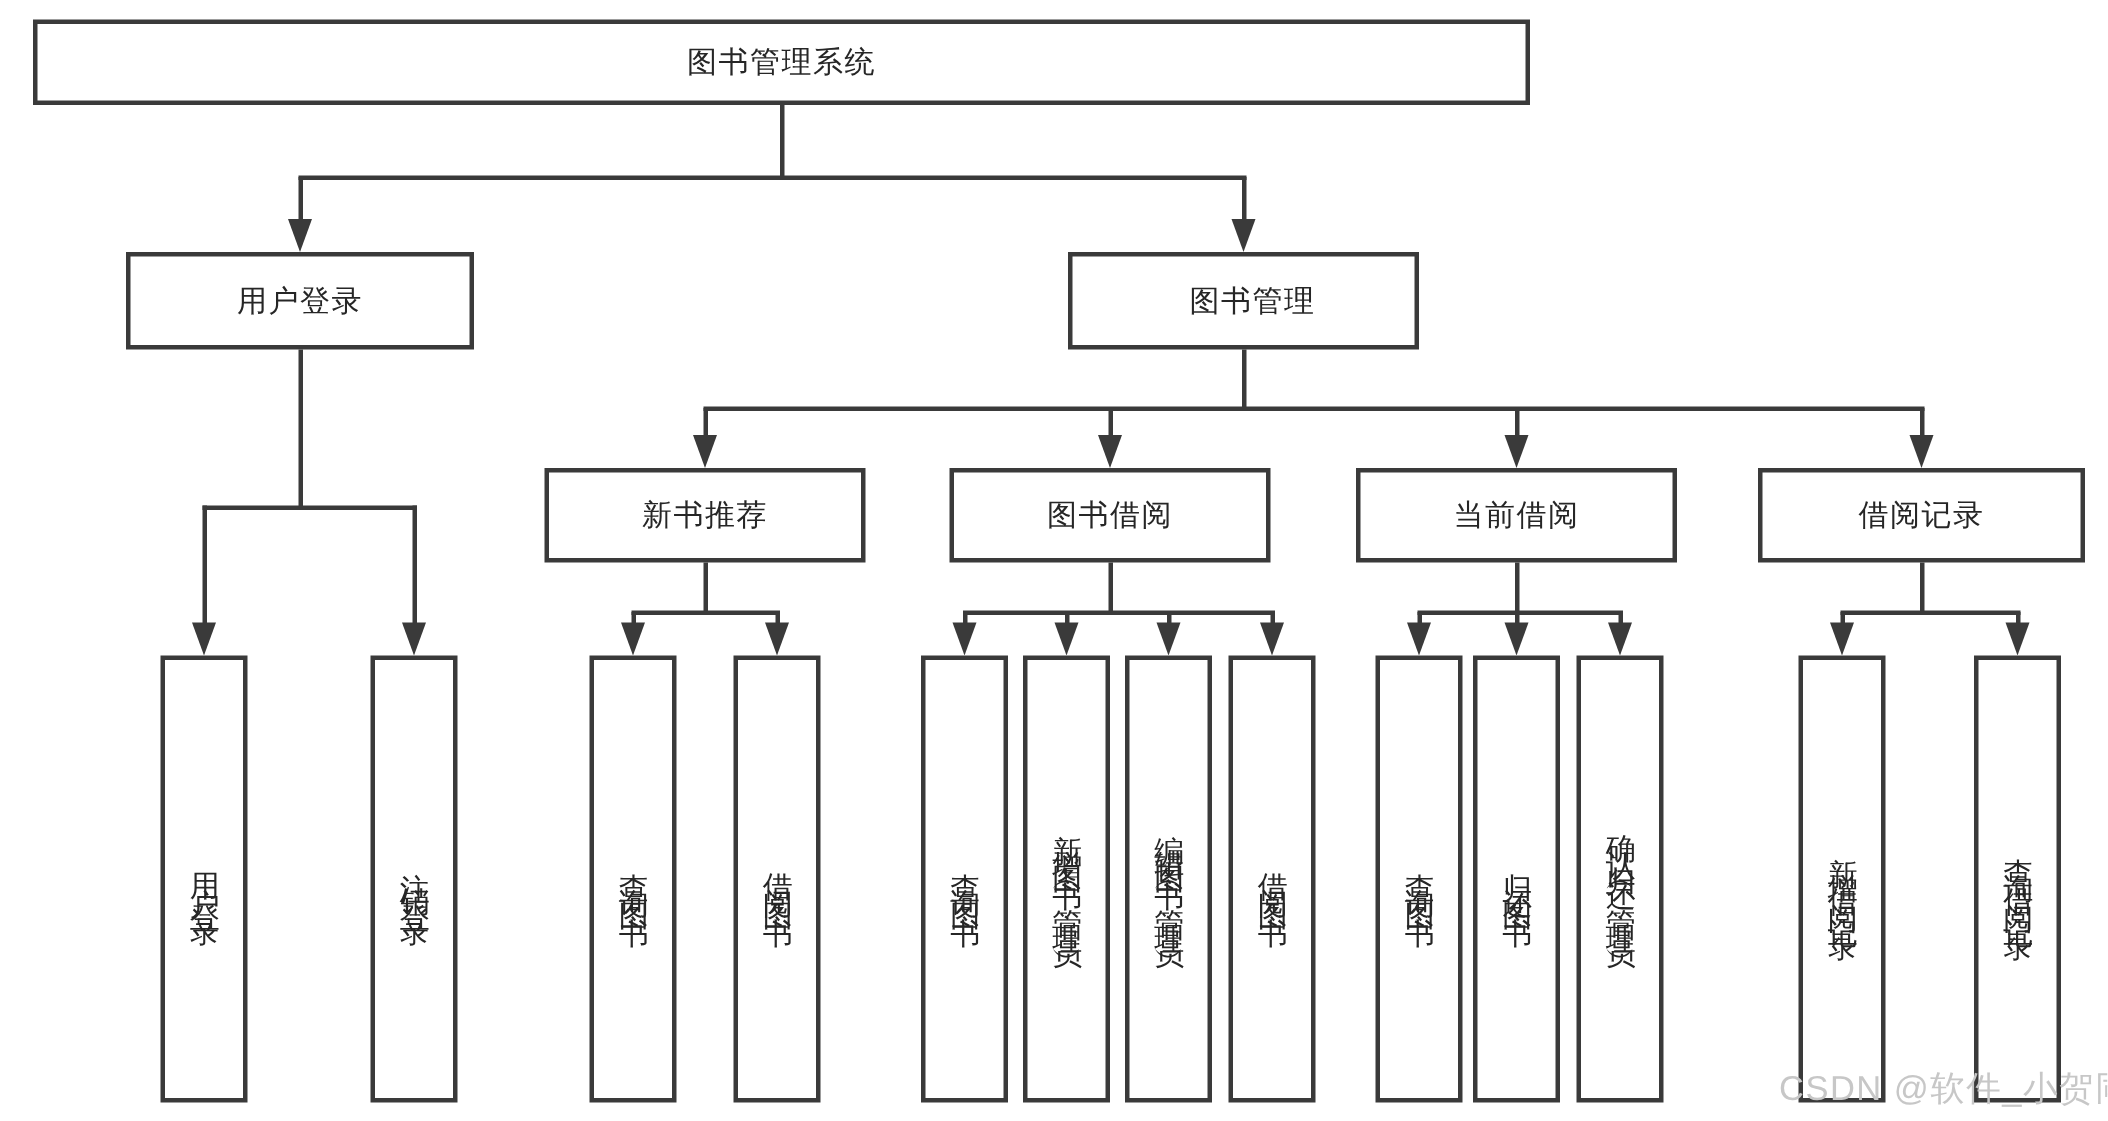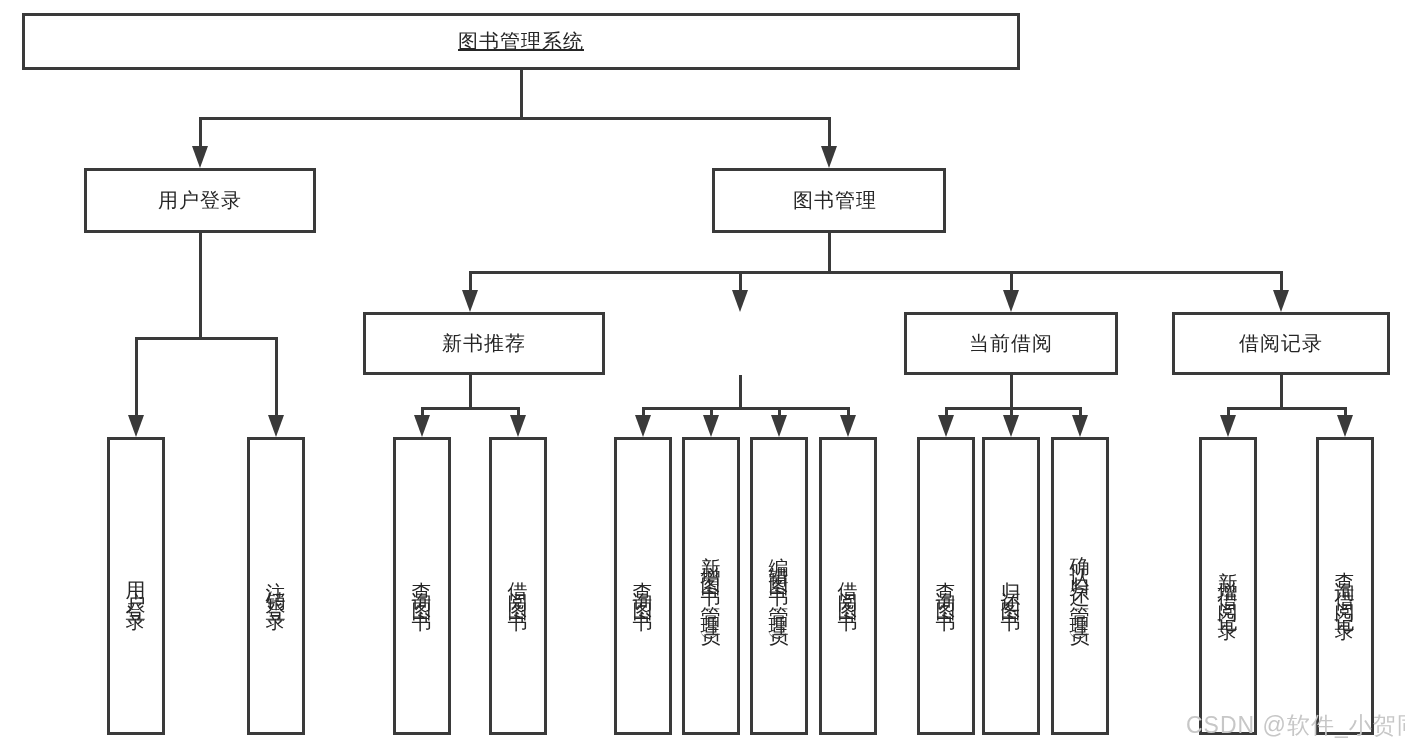--- a/index.html
+++ b/index.html
@@ -46,21 +46,21 @@
     letter-spacing:1px;
     white-space:nowrap;
     z-index:5;
   }
 </style>
 </head>
 <body>
 
 <div class="canvas">
 
-  <div class="box" style="left:22px;top:13px;width:998px;height:57px;text-decoration:underline;">
+  <div class="box" style="left:22px;top:13px;width:998px;height:57px;">
     <span>图书管理系统</span>
   </div>
 
   <div class="vline" style="left:519.5px;top:70px;height:49px;"></div>
   <div class="hline" style="left:198.5px;top:116.5px;width:632px;"></div>
   <div class="vline" style="left:198.5px;top:118px;height:30px;"></div>
   <div class="arrow" style="left:192px;top:146px;"></div>
   <div class="vline" style="left:827.5px;top:118px;height:30px;"></div>
   <div class="arrow" style="left:821px;top:146px;"></div>
 
@@ -82,22 +82,25 @@
   <div class="hline" style="left:468.5px;top:270.5px;width:814px;"></div>
   <div class="vline" style="left:468.5px;top:272px;height:20px;"></div>
   <div class="arrow" style="left:462px;top:290px;"></div>
   <div class="vline" style="left:738.5px;top:272px;height:20px;"></div>
   <div class="arrow" style="left:732px;top:290px;"></div>
   <div class="vline" style="left:1009.5px;top:272px;height:20px;"></div>
   <div class="arrow" style="left:1003px;top:290px;"></div>
   <div class="vline" style="left:1279.5px;top:272px;height:20px;"></div>
   <div class="arrow" style="left:1273px;top:290px;"></div>
 
-  <div class="box" style="left:363px;top:312px;width:242px;height:63px;">
+  <div class="box" style="left:363px;top:312px;width:214px;height:63px;">
     <span>新书推荐</span>
+  </div>
+  <div class="box" style="left:633px;top:312px;width:214px;height:63px;">
+    <span>图书借阅</span>
   </div>
   <div class="box" style="left:904px;top:312px;width:214px;height:63px;">
     <span>当前借阅</span>
   </div>
   <div class="box" style="left:1172px;top:312px;width:218px;height:63px;">
     <span>借阅记录</span>
   </div>
 
   <div class="vline" style="left:468.5px;top:375px;height:34px;"></div>
   <div class="hline" style="left:420.5px;top:406.5px;width:99px;"></div>

